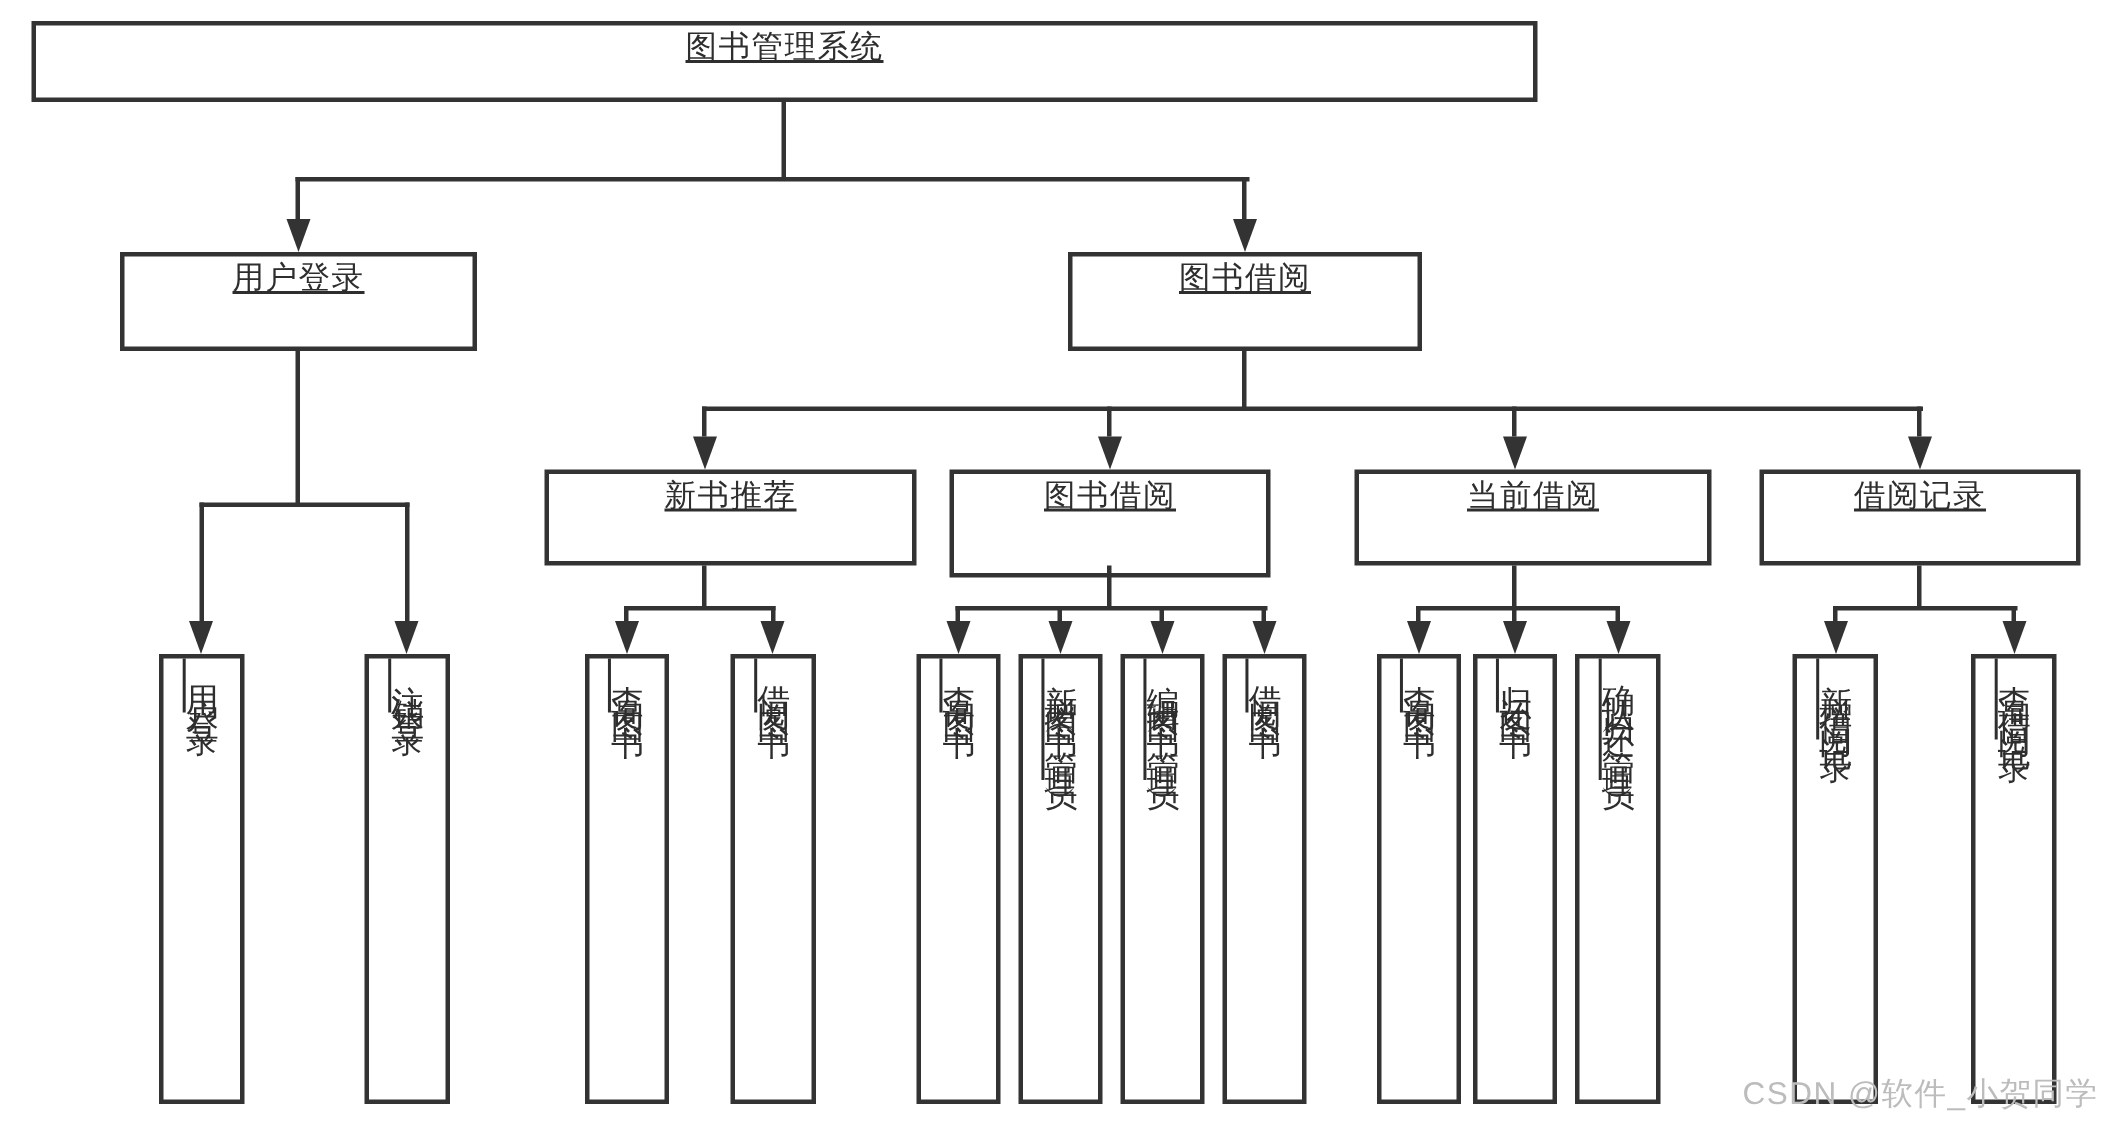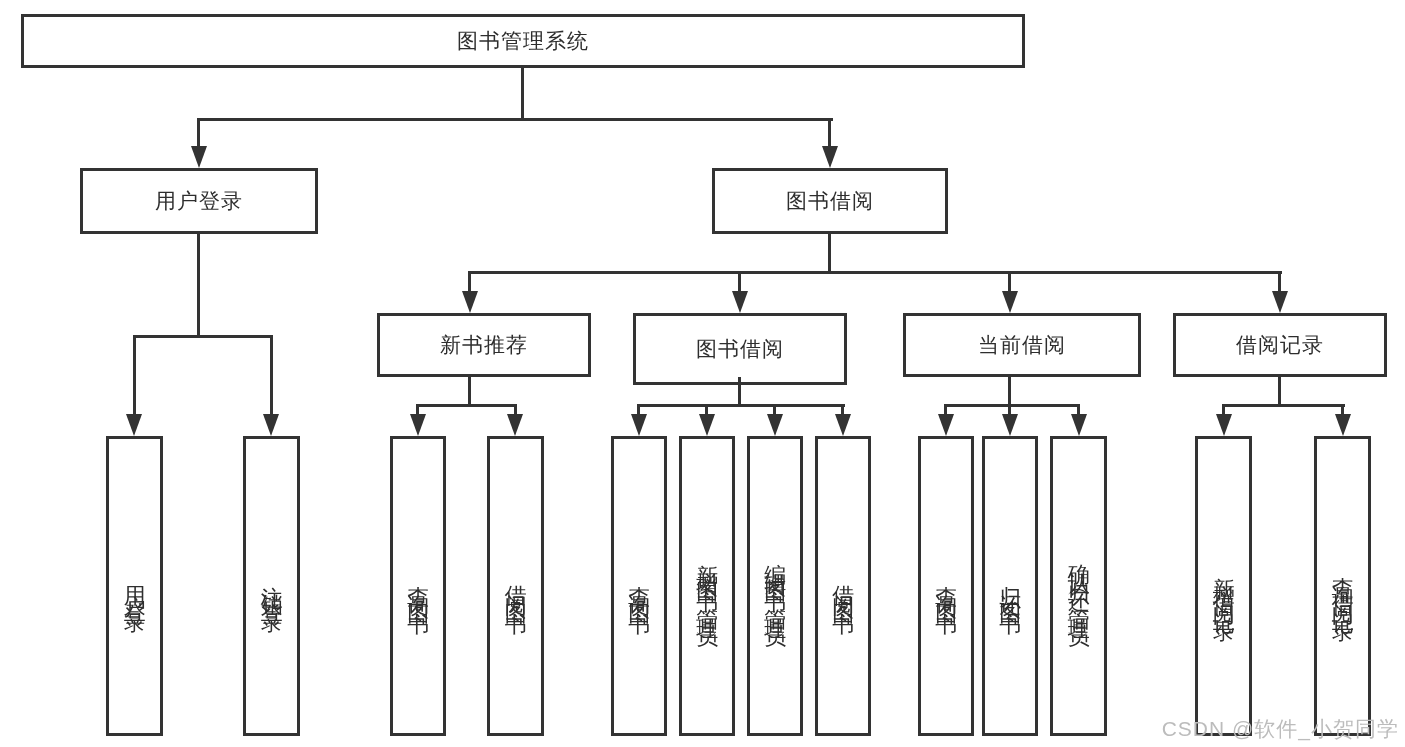--- a/index.html
+++ b/index.html
@@ -10,23 +10,24 @@
     background: var(--background, #ffffff);
     font-family: "Liberation Sans", sans-serif;
     overflow: hidden;
   }
   .box {
     position: absolute;
     box-sizing: border-box;
     border: 3px solid var(--line, #333333);
     background: #ffffff;
     display: flex;
-    align-items: center;
+    align-items: flex-start;
     justify-content: center;
     color: var(--text, #2e2e2e);
+    text-decoration: underline;
   }
   .hlabel { font-size: 21px; letter-spacing: 1px; white-space: nowrap; }
   .vtext {
     writing-mode: vertical-rl;
     text-orientation: mixed;
     font-size: 22px;
     letter-spacing: 9px;
     line-height: 1.3;
   }
   .vline { position: absolute; width: 3px; background: var(--line, #333333); }
@@ -78,21 +79,21 @@
   <div class="hline" style="left:468px;top:271px;width:814px"></div>
   <div class="vline" style="left:468px;top:271px;height:20px"></div>
   <div class="arr" style="left:462px;top:291px"></div>
   <div class="vline" style="left:738px;top:271px;height:20px"></div>
   <div class="arr" style="left:732px;top:291px"></div>
   <div class="vline" style="left:1008px;top:271px;height:20px"></div>
   <div class="arr" style="left:1002px;top:291px"></div>
   <div class="vline" style="left:1278px;top:271px;height:20px"></div>
   <div class="arr" style="left:1272px;top:291px"></div>
 
-  <div class="box" style="left:377px;top:313px;width:214px;height:64px">
+  <div class="box" style="left:363px;top:313px;width:248px;height:64px">
     <span class="hlabel">新书推荐</span>
   </div>
   <div class="box" style="left:633px;top:313px;width:214px;height:72px">
     <span class="hlabel">图书借阅</span>
   </div>
   <div class="box" style="left:903px;top:313px;width:238px;height:64px">
     <span class="hlabel">当前借阅</span>
   </div>
   <div class="box" style="left:1173px;top:313px;width:214px;height:64px">
     <span class="hlabel">借阅记录</span>

